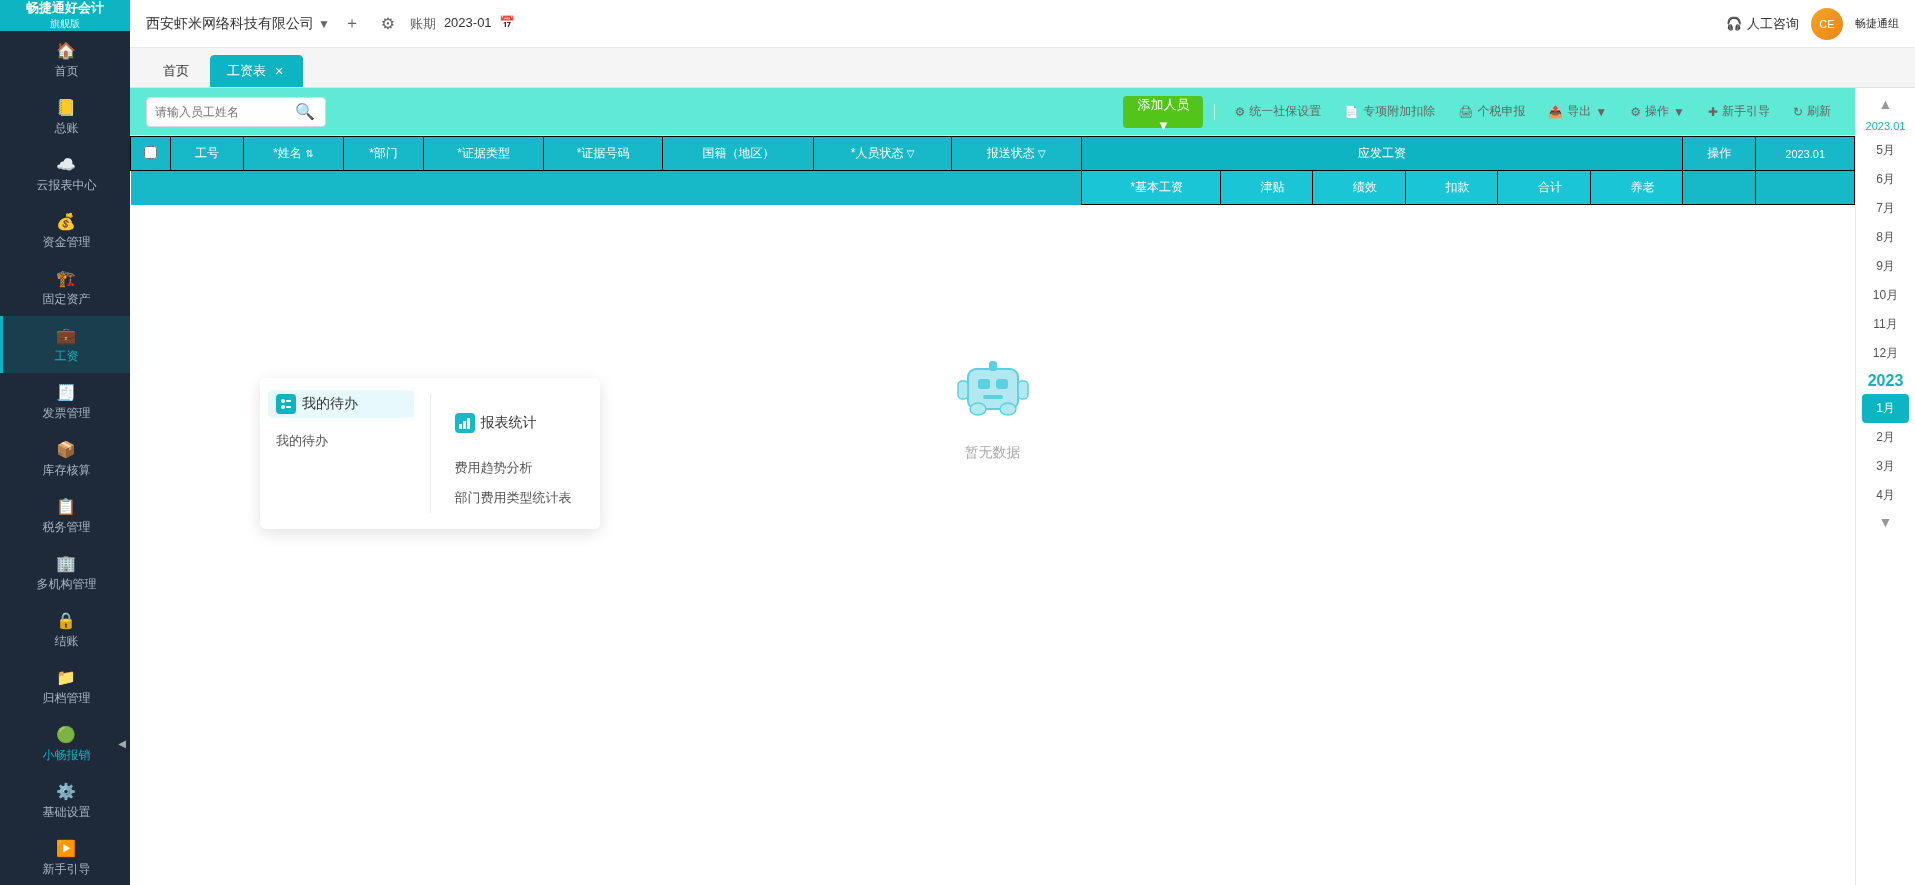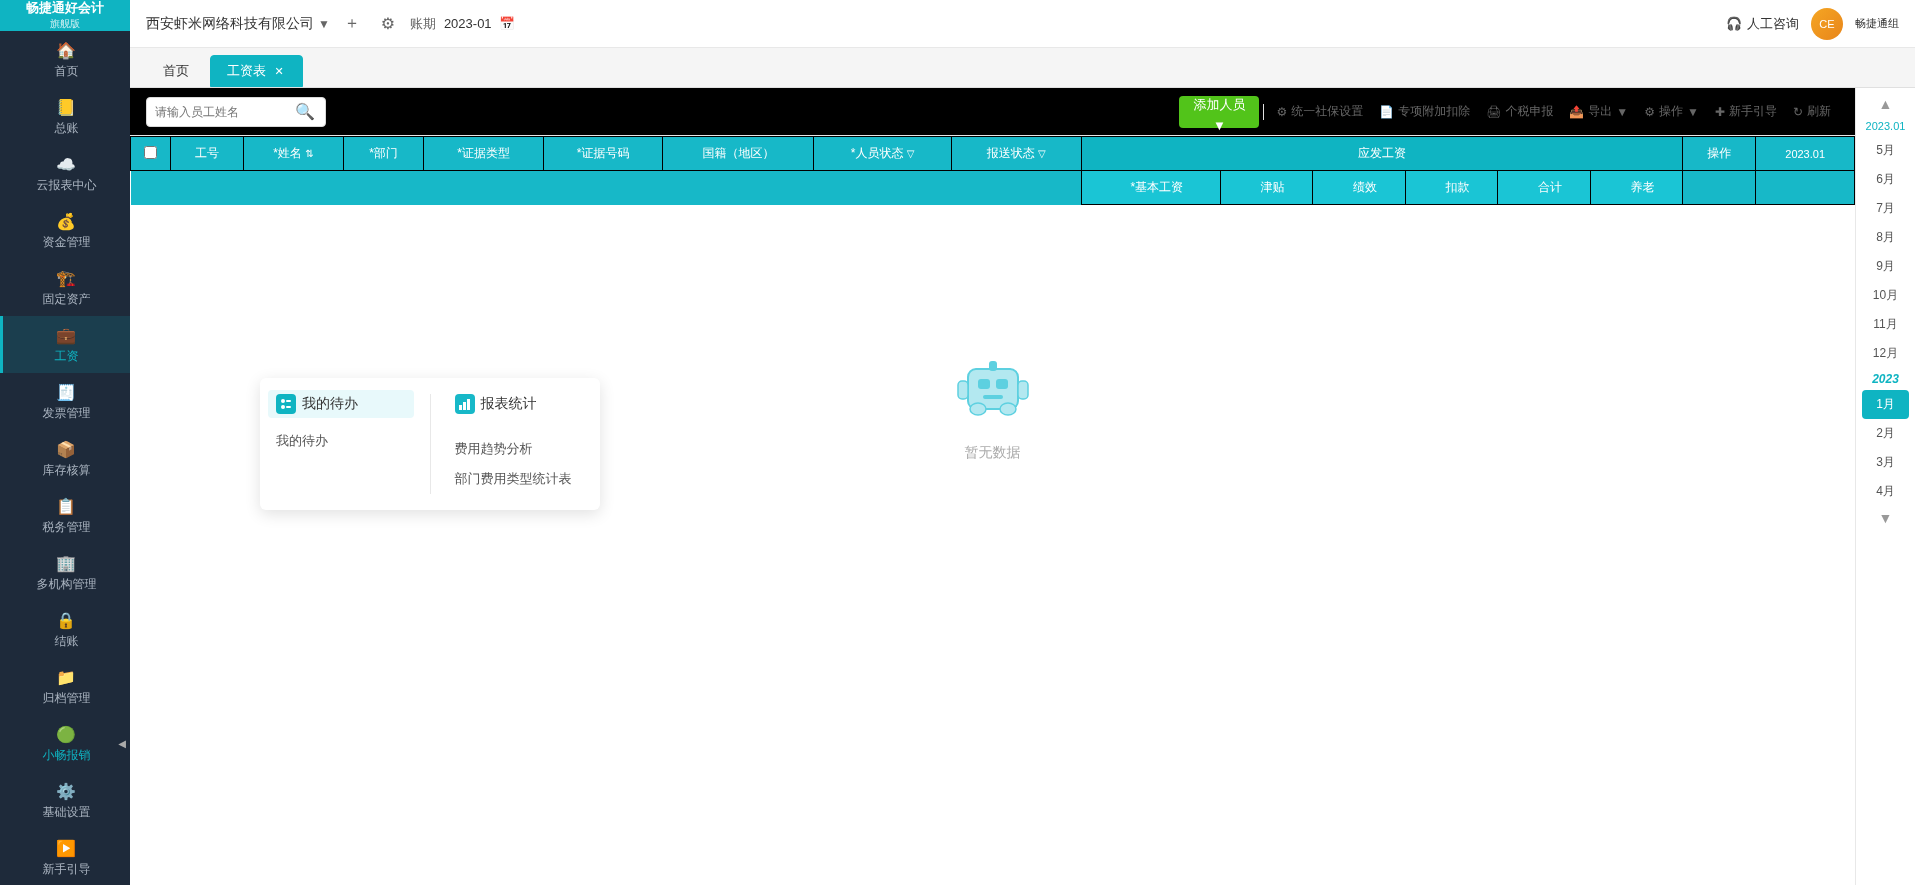--- a/index.html
+++ b/index.html
@@ -79,21 +79,21 @@
       text-align: center;
     }
     .company-selector .arrow { color: #666; font-size: 12px; }
     .header-btn {
       width: 28px; height: 28px;
       display: flex; align-items: center; justify-content: center;
       cursor: pointer; color: #666; font-size: 16px;
       border-radius: 4px;
     }
     .account-period {
-      display: flex; align-items: center; gap: 4px;
+      display: flex; align-items: flex-start; gap: 4px;
       font-size: 13px; color: #666;
     }
     .header-spacer { flex: 1; }
     .header-user-area {
       display: flex; align-items: center; gap: 12px;
     }
     .customer-service {
       display: flex; align-items: center; gap: 4px;
       font-size: 13px; color: #333; cursor: pointer;
     }
@@ -152,25 +152,25 @@
     .salary-area {
       flex: 1;
       display: flex;
       flex-direction: column;
       overflow: hidden;
     }
 
     
     .toolbar {
       height: 48px;
-      background: #000000;
+      background: #5eead4;
       display: flex;
       align-items: center;
       padding: 0 16px;
-      gap: 0;
+      gap: 7px;
       border-bottom: 1px solid #e8e8e8;
     }
     .search-box {
       display: flex; align-items: center;
       border: 1px solid #d9d9d9;
       border-radius: 4px;
       padding: 0 8px;
       height: 30px;
       background: #fff;
       width: 180px;
@@ -301,20 +301,21 @@
       gap: 24px;
     }
     .popup-column {
       flex: 1;
     }
     .popup-header {
       display: flex; align-items: center; gap: 6px;
       font-size: 14px; font-weight: 500; color: #333;
       margin-bottom: 12px;
       padding-bottom: 8px;
+      margin-top: 19px;
     }
     .popup-header.active-section {
       background: #e8f9fb;
       border-radius: 4px;
       padding: 4px 8px;
       margin: -4px -8px 8px;
     }
     .popup-header-icon {
       width: 20px; height: 20px;
       background: #0fb4c2;
@@ -571,21 +572,21 @@
       <div class="month-nav-btn">▲</div>
       <div class="month-year-label" style="font-size:11px;color:#0fb4c2;">2023.01</div>
       <div class="month-item">5月</div>
       <div class="month-item">6月</div>
       <div class="month-item">7月</div>
       <div class="month-item">8月</div>
       <div class="month-item">9月</div>
       <div class="month-item">10月</div>
       <div class="month-item">11月</div>
       <div class="month-item">12月</div>
-      <div class="month-year-label" style="color:#0fb4c2;font-weight:bold;font-size:12px;font-style:italic;">2023</div>
+      <div class="month-year-label" style="color:#0fb4c2;font-weight:bold;font-size:16px;">2023</div>
       <div class="month-item active">1月</div>
       <div class="month-item">2月</div>
       <div class="month-item">3月</div>
       <div class="month-item">4月</div>
       <div class="month-nav-btn">▼</div>
     </div>
 
     <div class="popup-menu">
 
       <div class="popup-column">

